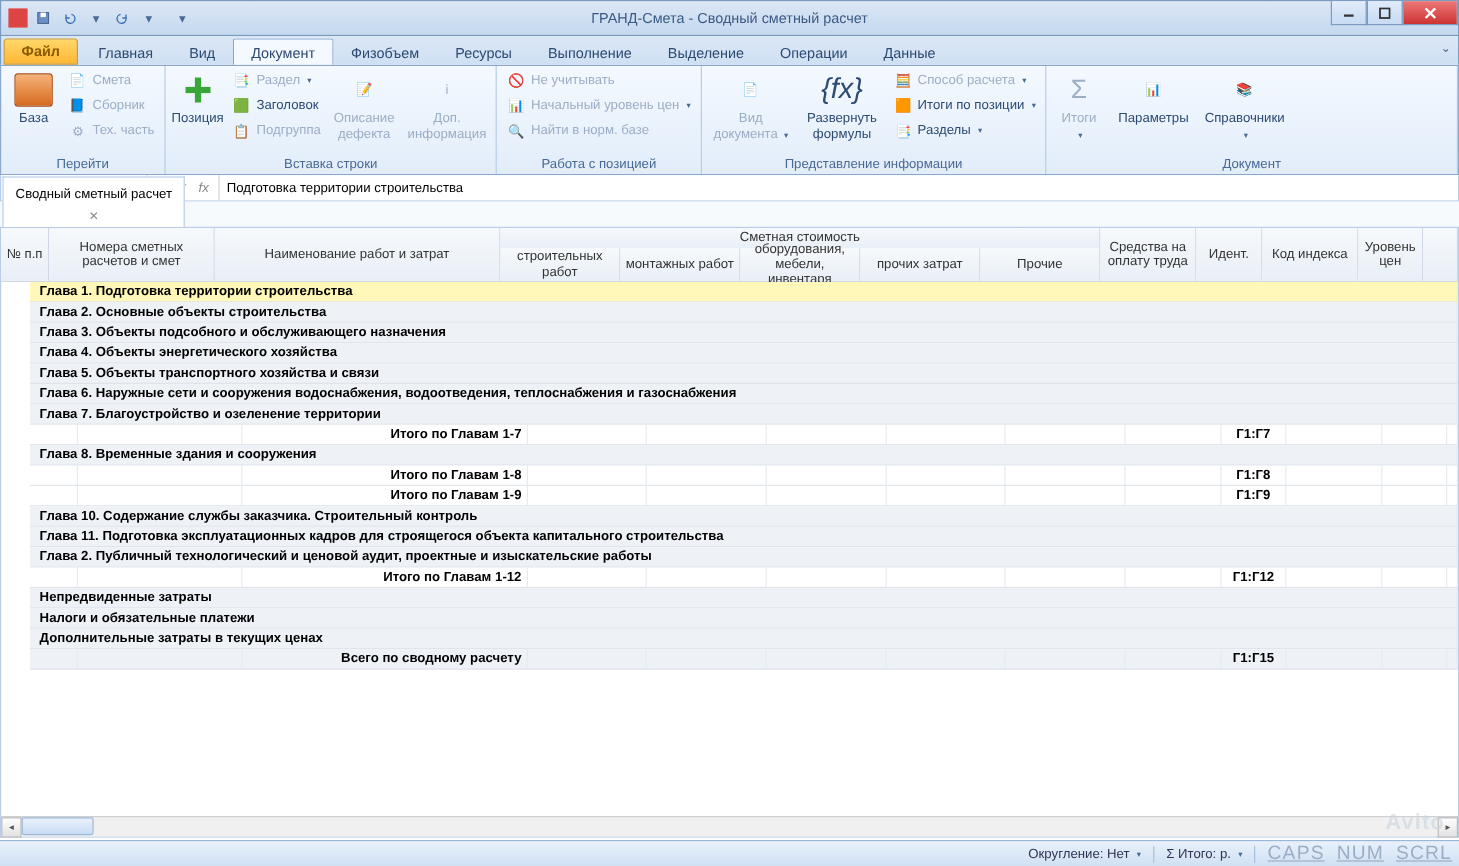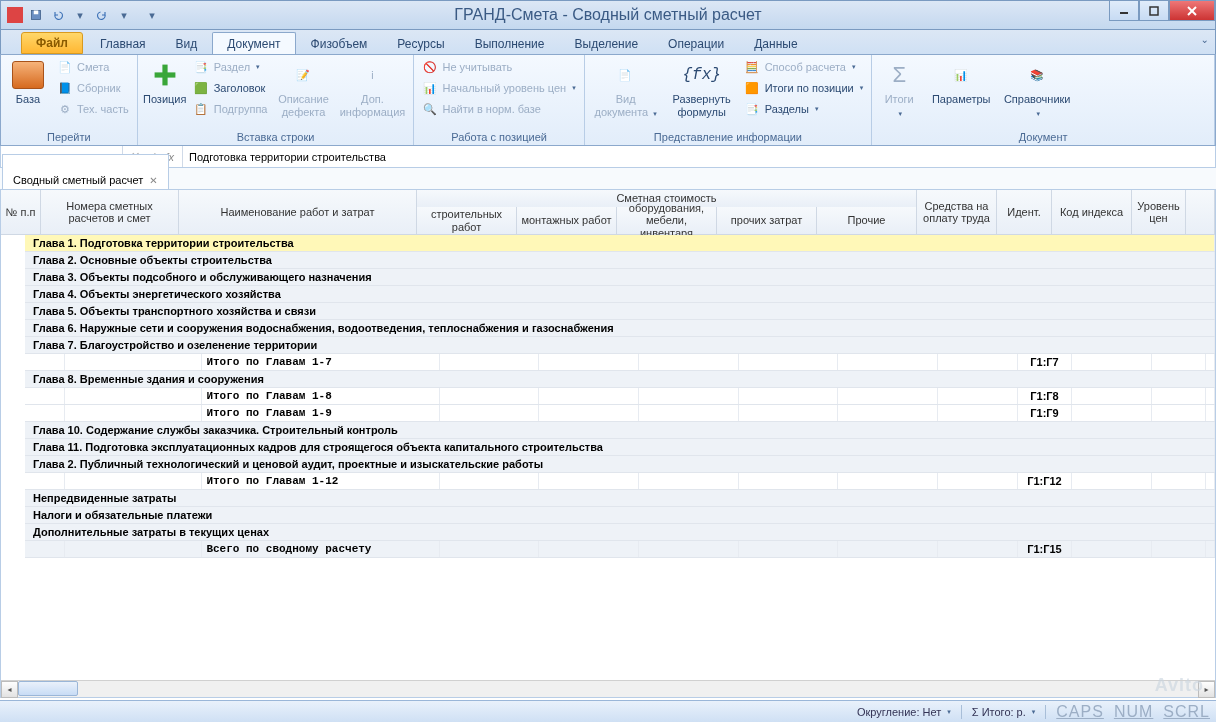--- a/index.html
+++ b/index.html
@@ -4,28 +4,28 @@
 <style>
 * { margin: 0; padding: 0; box-sizing: border-box; }
 body { font-family: "Segoe UI", Tahoma, sans-serif; font-size: 11px; background: #fff; overflow: hidden; width: 1216px; height: 722px; position: relative; }
 
 
 .titlebar { height: 30px; background: linear-gradient(#dce7f5, #c4d8ef); display: flex; align-items: center; border: 1px solid #7a9ac0; position: relative; }
 .titlebar-left { display: flex; align-items: center; gap: 4px; padding-left: 6px; }
 .titlebar-icon { width: 16px; height: 16px; background: #d44; display: inline-block; }
 .qat-btn { width: 18px; height: 18px; display: inline-flex; align-items: center; justify-content: center; color: #4a6a94; cursor: pointer; }
 .qat-btn svg { width: 12px; height: 12px; }
-.titlebar-title { position: absolute; left: 50%; transform: translateX(-50%); color: #3a5a84; font-size: 16px; }
+.titlebar-title { position: absolute; left: 50%; transform: translateX(-50%); color: #3a5a84; font-size: 12px; }
 .titlebar-right { position: absolute; right: 0; top: 0; display: flex; height: 20px; }
 .win-btn { width: 30px; height: 20px; background: linear-gradient(#e0ecfa, #c7dbf3); border: 1px solid #7a9ac0; border-top: none; display: flex; align-items: center; justify-content: center; cursor: pointer; }
 .win-btn.close { background: linear-gradient(#e77, #c33); color: #fff; width: 46px; }
 .win-btn svg { width: 10px; height: 10px; }
 
 
-.ribbon-tabs { height: 24px; background: linear-gradient(#dce7f5, #cfe0f4); display: flex; align-items: flex-end; padding-left: 20px; border-left: 1px solid #7a9ac0; border-right: 1px solid #7a9ac0; position: relative; }
+.ribbon-tabs { height: 24px; background: linear-gradient(#dce7f5, #cfe0f4); display: flex; align-items: flex-end; padding-left: 2px; border-left: 1px solid #7a9ac0; border-right: 1px solid #7a9ac0; position: relative; }
 .ribbon-tab { padding: 4px 14px 3px; color: #2c4a72; cursor: pointer; border: 1px solid transparent; border-bottom: none; font-size: 12px; }
 .ribbon-tab.file { background: linear-gradient(#ffd76a, #ffb733); color: #8a5a00; border-radius: 3px 3px 0 0; border: 1px solid #d99a1f; margin-right: 2px; padding: 3px 14px; font-weight: bold; }
 .ribbon-tab.active { background: #f4f9ff; border: 1px solid #8ba8cc; border-bottom: none; border-radius: 2px 2px 0 0; }
 .ribbon-help { position: absolute; right: 6px; top: 4px; color: #4a6a94; cursor: pointer; font-size: 10px; }
 
 
 .ribbon { height: 92px; background: linear-gradient(#f4f9ff, #e2edfa); border: 1px solid #8ba8cc; display: flex; }
 .ribbon-group { border-right: 1px solid #b8cde6; display: flex; flex-direction: column; padding: 2px 4px 0; }
 .ribbon-group-body { flex: 1; display: flex; align-items: flex-start; gap: 2px; }
 .ribbon-group-label { text-align: center; color: #4a6a94; font-size: 11px; padding: 1px 0 2px; }
@@ -40,38 +40,38 @@
 .dd-arrow { font-size: 7px; color: #4a6a94; margin-left: 2px; }
 
 
 .formula-bar { height: 22px; border: 1px solid #b8cde6; border-top: none; display: flex; align-items: center; background: #fff; }
 .fb-namebox { width: 122px; border-right: 1px solid #d0dae8; height: 100%; display: flex; align-items: center; padding: 0 4px; }
 .fb-btns { display: flex; align-items: center; gap: 8px; padding: 0 8px; border-right: 1px solid #d0dae8; height: 100%; color: #888; }
 .fb-text { padding: 0 6px; flex: 1; }
 
 
 .doc-tabs { height: 22px; border-bottom: 1px solid #b8cde6; background: #f7fafd; display: flex; align-items: flex-end; padding-left: 2px; }
-.doc-tab { padding: 19px 10px 3px; border: 1px solid #b8cde6; border-bottom: none; background: #fff; font-size: 11px; display: flex; align-items: center; gap: 6px; }
+.doc-tab { padding: 8px 10px 3px; border: 1px solid #b8cde6; border-bottom: none; background: #fff; font-size: 11px; display: flex; align-items: center; gap: 6px; flex-direction: column; }
 .doc-tab .x { color: #888; cursor: pointer; font-size: 10px; }
 
 
 .grid-wrap { border: 1px solid #b8cde6; border-top: none; height: 508px; display: flex; flex-direction: column; background: #fff; position: relative; }
 .grid-header { display: flex; flex-direction: column; }
 .gh-row { display: flex; border-bottom: 1px solid #cfd8e4; }
 .gh-cell { border-right: 1px solid #cfd8e4; background: linear-gradient(#f6f9fc, #e9eff7); padding: 3px 4px; text-align: center; color: #333; font-size: 11px; display: flex; align-items: center; justify-content: center; line-height: 1.1; }
 .gh-span { display: flex; flex-direction: column; flex: 0 0 auto; }
 .gh-sub { display: flex; }
 .grid-body { flex: 1; overflow: hidden; margin-left: 24px; }
 .g-row { display: flex; border-bottom: 1px solid #e0e5ec; height: 17px; align-items: center; }
 .g-row.chapter { background: #eef2f7; font-weight: bold; }
 .g-row.chapter.hl { background: #fff8b8; }
 .g-row.subtotal { font-weight: bold; background: #fff; }
 .g-row.total-row { font-weight: bold; background: #eef2f7; }
 .g-cell { border-right: 1px solid #e7ebf1; padding: 1px 4px; font-size: 11px; height: 100%; display: flex; align-items: center; }
-.g-cell.right { justify-content: flex-start; font-family: Liberation Mono, monospace; }
+.g-cell.right { justify-content: flex-end; }
 .g-cell.center { justify-content: center; }
 
 
 .c-np { width: 40px; }
 .c-nom { width: 138px; }
 .c-naim { width: 238px; }
 .c-str { width: 100px; }
 .c-mon { width: 100px; }
 .c-obr { width: 100px; text-align: center; }
 .c-prz { width: 100px; }
@@ -253,21 +253,21 @@
   </div>
 
   <div class="ribbon-group">
     <div class="ribbon-group-body">
       <div class="big-btn disabled wide">
         <span class="icon">📄</span>
         <span class="lbl"><span>Вид документа</span> <span class="dd-arrow">▾</span></span>
       </div>
       <div class="big-btn wide">
         <span class="icon">
-            <span style="font-style:italic;font-size:16px;font-family:Liberation Mono, monospace">{fx}</span>
+            <span style="font-style:italic;font-size:24px;font-family:Liberation Sans, sans-serif">{fx}</span>
           </span>
         <span class="lbl">Развернуть формулы</span>
       </div>
       <div class="col">
         <div class="small-btn disabled">
             <span class="si">🧮</span>
             <span>Способ расчета</span>
             <span class="dd-arrow">▾</span>
           </div>
         <div class="small-btn">

